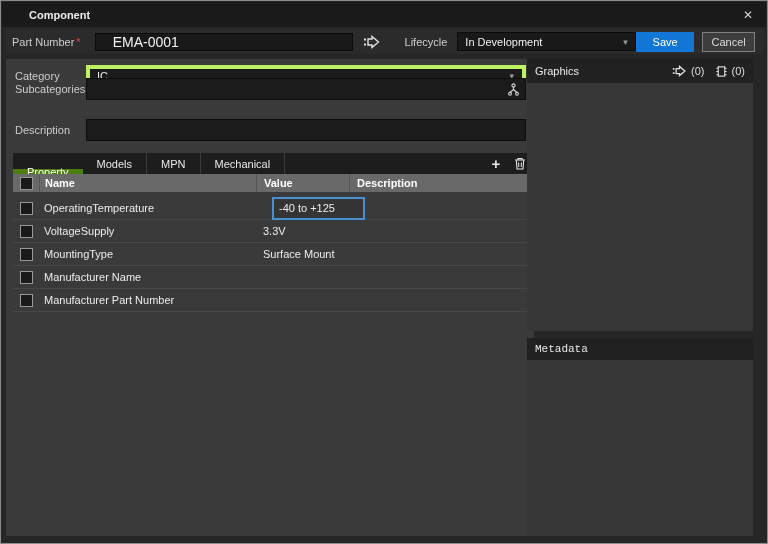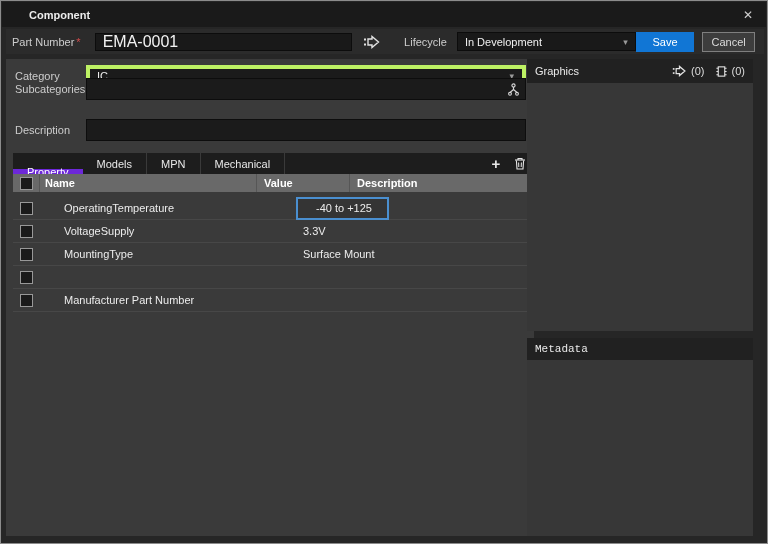--- a/index.html
+++ b/index.html
@@ -15,22 +15,22 @@
   .close-btn { position:absolute; right:9px; top:4px; width:18px; height:18px;
                display:flex; align-items:center; justify-content:center;
                color:#cfcfcf; font-size:12px; cursor:default; }
 
   
   .header-row { position:absolute; left:5px; top:28px; width:758px; height:25px;
                 background:#2b2b2b; display:flex; align-items:center; padding:0 9px 0 6px; }
   .hr-label { color:#cdcdcd; white-space:nowrap; }
   .req { color:#d14b4b; margin-left:2px; }
   .pn-input { width:268px; height:18px; margin-left:14px; background:#191919;
-              border:1px solid #0c0c0c; color:#f2f2f2; font-size:16px;
-              font-family:"Liberation Sans", sans-serif; padding:0 7px; outline:none; }
+              border:1px solid #0c0c0c; color:#f2f2f2; font-size:14px;
+              font-family:"Liberation Sans", sans-serif; padding:0 17px; outline:none; }
   .sym-icon-btn { margin-left:9px; width:22px; height:20px; display:flex;
                   align-items:center; justify-content:center; }
   .lifecycle-label { margin-left:22px; color:#cdcdcd; }
   .dropdown { height:19px; background:#191919; border:1px solid #0c0c0c;
               display:flex; align-items:center; padding:0 7px; color:#f0f0f0; }
   .dropdown .caret { margin-left:auto; color:#9a9a9a; font-size:9px; }
   .lifecycle-dd { width:186px; margin-left:10px; }
   .spacer { flex:1; }
   .btn { height:20px; display:flex; align-items:center; justify-content:center;
          font-size:11px; cursor:default; }
@@ -51,44 +51,44 @@
              border:1px solid #0d0d0d; color:#f0f0f0; font-size:11px;
              font-family:"Liberation Sans", sans-serif; padding:0 7px; outline:none; }
   .f-input.with-icon { padding-right:24px; }
   .field-icon-right { position:absolute; right:14px; display:flex; align-items:center; }
 
   
   .tabstrip { position:absolute; left:7px; top:94px; width:519px; height:21px;
               background:#1d1d1d; display:flex; align-items:stretch; }
   .tab { padding:0 14px; display:flex; align-items:center; color:#e8e8e8;
          border-right:1px solid #3a3a3a; cursor:default; }
-  .tab.active { background:#6d28d9; color:#ffffff; border-right:none;margin-top:16px; }
+  .tab.active { background:#4d7c0f; color:#ffffff; border-right:none;margin-top:16px; }
   .tabstrip .strip-spacer { flex:1; border-right:none; }
   .strip-btn { width:24px; display:flex; align-items:center; justify-content:center;
                color:#e8e8e8; }
   .plus-glyph { font-size:15px; font-weight:bold; line-height:1; }
 
   
   .tbl-header { position:absolute; left:7px; top:115px; width:519px; height:18px;
                 background:#696969; display:flex; align-items:center; color:#ffffff;
                 font-weight:bold; }
   .col-chk { width:26px; display:flex; align-items:center; justify-content:center; }
   .col-name { width:217px; padding-left:5px; border-left:1px solid #565656; height:100%;
               display:flex; align-items:center; }
   .col-value { width:93px; padding-left:7px; border-left:1px solid #565656; height:100%;
                display:flex; align-items:center; }
   .col-desc { flex:1; padding-left:7px; border-left:1px solid #565656; height:100%;
               display:flex; align-items:center; }
   .tbl-rows { position:absolute; left:7px; top:138px; width:519px; }
   .tbl-row { height:23px; display:flex; align-items:center; border-bottom:1px solid #474747;
-             color:#ececec;gap:20px; }
+             color:#ececec; }
   .tbl-row .col-name, .tbl-row .col-value, .tbl-row .col-desc { border-left:none; font-weight:normal; }
   .checkbox { width:13px; height:13px; background:#1a1a1a; border:1px solid #989898; }
   .cell-edit { border:2px solid #4a8fd0 !important; height:23px; background:#343434;
-               margin-left:0; display:flex; align-items:center; padding-left:18px; }
+               margin-left:16px; display:flex; align-items:center; padding-left:5px; }
 
   
   .right-panel { position:absolute; left:526px; top:58px; width:226px; height:477px; }
   .section { position:absolute; left:0; width:226px; background:#373737; }
   .sec-graphics { top:0; height:272px; }
   .sec-metadata { top:279px; height:198px;font-family:Liberation Mono, monospace; }
   .sec-header { height:24px; background:#212121; display:flex; align-items:center;
                 padding:0 8px; color:#eaeaea; }
   .sec-header .sec-title { flex:1; }
   .gfx-counts { display:flex; align-items:center; gap:4px; color:#dcdcdc; }
@@ -211,20 +211,21 @@
           </span>
         <span class="col-name">MountingType</span>
         <span class="col-value">Surface Mount</span>
         <span class="col-desc"></span>
       </div>
 
       <div class="tbl-row">
         <span class="col-chk">
             <span class="checkbox"></span>
           </span>
+        <span class="col-name">Manufacturer Name</span>
         <span class="col-value"></span>
         <span class="col-desc"></span>
       </div>
 
       <div class="tbl-row">
         <span class="col-chk">
             <span class="checkbox"></span>
           </span>
         <span class="col-name">Manufacturer Part Number</span>
         <span class="col-value"></span>

